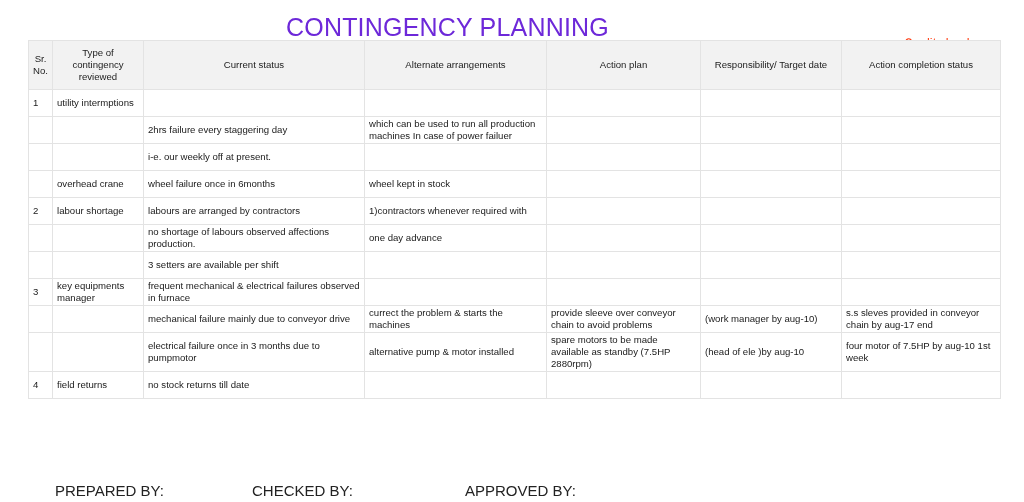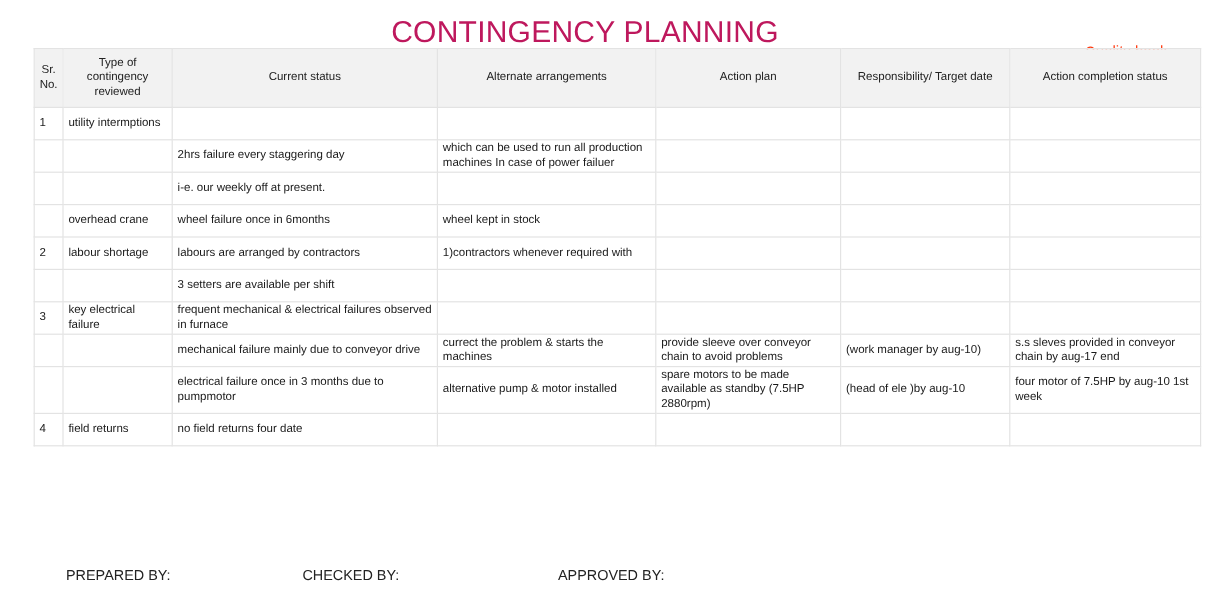--- a/index.html
+++ b/index.html
@@ -1,30 +1,30 @@
 <!DOCTYPE html>
 <html><head>
   <meta charset="utf-8">
   <style>
     html, body { margin: 0; padding: 0; background: #ffffff; }
     body { width: 1024px; height: 502px; position: relative; overflow: hidden;
            font-family: "Liberation Sans", sans-serif; color: #1a1a1a; }
     .title { position: absolute; left: 0; width: 895px; top: 13px; text-align: center;
-             font-size: 25px; color: #be185d; letter-spacing: 0.2px; padding-left: 40px; }
+             font-size: 25px; color: #6d28d9; letter-spacing: 0.2px; }
     .logo { position: absolute; left: 905px; top: 35px; font-size: 12.5px; font-weight: normal;
             color: #ff3c12; white-space: nowrap; }
     .logo .q { display: inline-block; font-size: 13px; transform: translateY(1px); }
     table.grid { position: absolute; left: 28px; top: 40px; border-collapse: collapse;
                  table-layout: fixed; width: 972px; }
     table.grid td, table.grid th { border: 1px solid #e3e3e3; font-size: 9.6px; font-weight: normal;
                  padding: 0 4px; line-height: 12px; vertical-align: middle; overflow: hidden; }
     table.grid th { background: #f2f2f2; height: 48px; text-align: center; color: #222; }
     table.grid td { height: 26px; text-align: left; }
     table.grid tr.tall td { height: 38px; }
-    .footer { position: absolute; top: 472px; font-size: 12px; color: #222; padding-left: 24px; }
+    .footer { position: absolute; top: 482px; font-size: 15px; color: #222; padding-left: 24px; }
   </style>
 </head>
 <body>
 
 <div class="title">CONTINGENCY PLANNING</div>
 <div class="logo"><span class="q">ᑫ</span><span>uality book</span></div>
 
 <table class="grid">
   <colgroup>
     <col style="width:24px">
@@ -88,29 +88,38 @@
         <td>labour shortage</td>
         <td>labours are arranged by contractors</td>
         <td>1)contractors whenever required with</td>
         <td></td>
         <td></td>
         <td></td>
       </tr>
       <tr>
         <td></td>
         <td></td>
+        <td>no shortage of labours observed affections production.</td>
+        <td>one day advance</td>
+        <td></td>
+        <td></td>
+        <td></td>
+      </tr>
+      <tr>
+        <td></td>
+        <td></td>
         <td>3 setters are available per shift</td>
         <td></td>
         <td></td>
         <td></td>
         <td></td>
       </tr>
       <tr>
         <td>3</td>
-        <td>key electrical failure</td>
+        <td>key equipments manager</td>
         <td>frequent mechanical &amp; electrical failures observed in furnace</td>
         <td></td>
         <td></td>
         <td></td>
         <td></td>
       </tr>
       <tr>
         <td></td>
         <td></td>
         <td>mechanical failure mainly due to conveyor drive</td>
@@ -124,21 +133,21 @@
         <td></td>
         <td>electrical failure once in 3 months due to pumpmotor</td>
         <td>alternative pump &amp; motor installed</td>
         <td>spare motors to be made available as standby (7.5HP 2880rpm)</td>
         <td>(head of ele )by aug-10</td>
         <td>four motor of 7.5HP by aug-10 1st week</td>
       </tr>
       <tr>
         <td>4</td>
         <td>field returns</td>
-        <td>no field returns four date</td>
+        <td>no stock returns till date</td>
         <td></td>
         <td></td>
         <td></td>
         <td></td>
       </tr>
     </tbody>
 </table>
 
 <div class="footer" style="left:31px">PREPARED BY:</div>
 <div class="footer" style="left:228px">CHECKED BY:</div>

